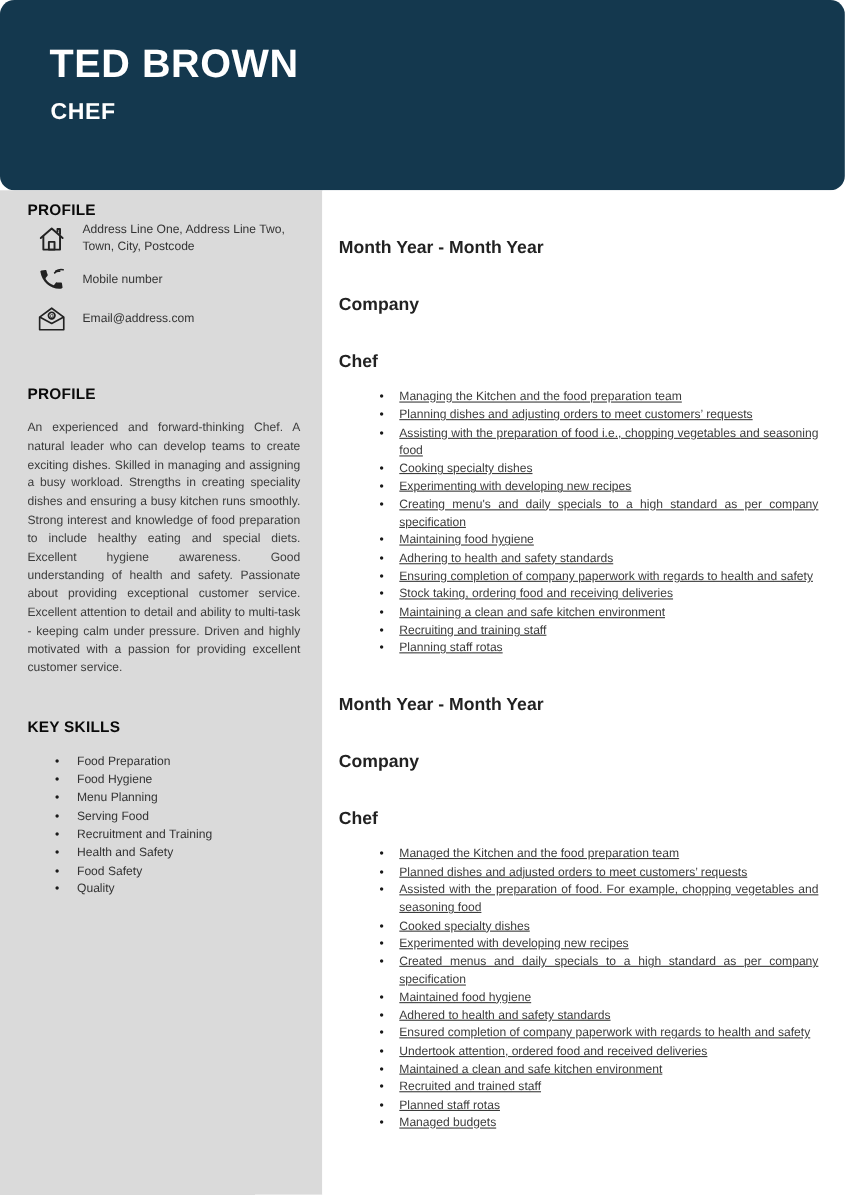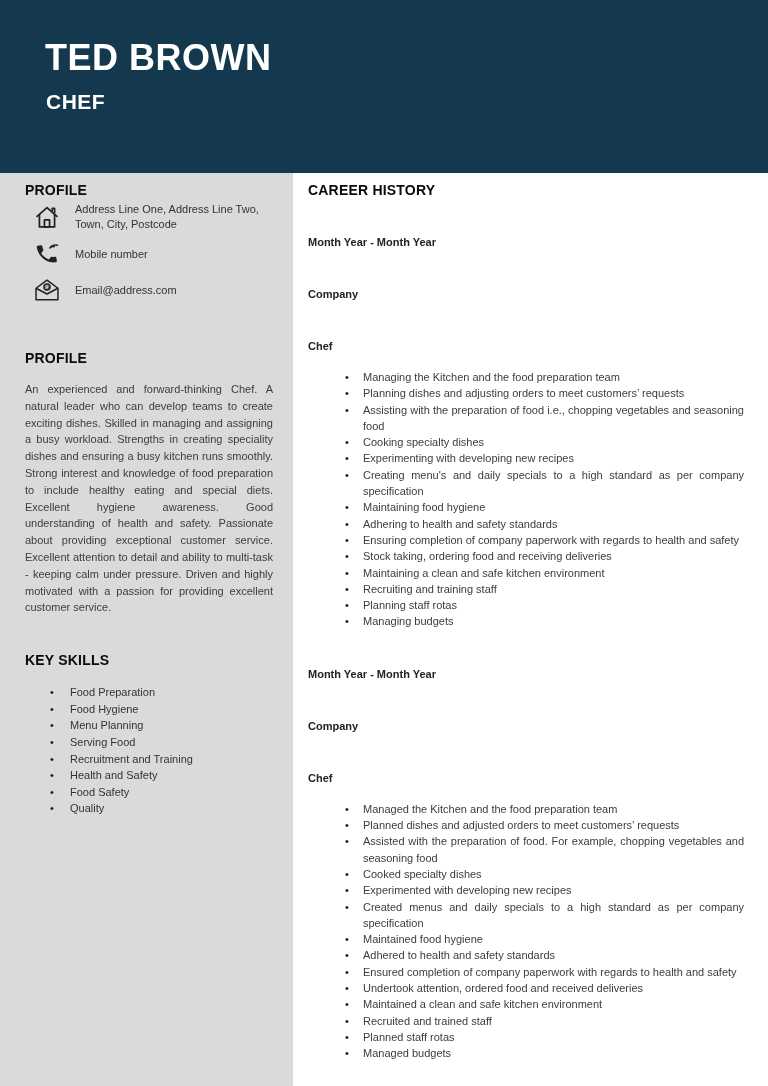--- a/index.html
+++ b/index.html
@@ -11,20 +11,21 @@
     font-family: "Liberation Sans", sans-serif;
     color: #3c3c3c;
     overflow: hidden;
   }
 
   
   .header {
     position: absolute; top: 0; left: 0;
     width: 768px; height: 173px;
     background: #14384e;
+    border-radius: 13px;
   }
   .header .name {
     position: absolute; top: 38px; left: 45px;
     font-size: 36px; font-weight: bold; color: #ffffff;
     letter-spacing: 0.5px; line-height: 1.1;
   }
   .header .role {
     position: absolute; top: 90px; left: 46px;
     font-size: 21px; font-weight: bold; color: #ffffff;
     letter-spacing: 0.5px;
@@ -74,25 +75,25 @@
   
   .main {
     position: absolute; top: 173px; left: 293px;
     width: 475px; height: 913px;
     background: #ffffff;
     padding: 9px 24px 0 15px;
   }
   .job { margin-top: 26px; }
   .job + .job { margin-top: 19px; }
   .job-line {
-    font-size: 11px; font-weight: bold; color: #222222;
+    font-size: 16px; font-weight: bold; color: #222222;
     line-height: 16px;
     margin-top: 36px;
   }
-  .bullets { margin-top: 15px; }
+  .bullets { margin-top: 15px; text-decoration: underline; }
   .bullets li {
     position: relative; padding-left: 55px;
     font-size: 11px; line-height: 16.3px;
     text-align: justify;
     color: #3c3c3c;
   }
   .bullets li::before {
     content: "\2022";
     position: absolute; left: 37px; color: #1a1a1a;
   }
@@ -168,21 +169,20 @@
 
       <li>Food Safety</li>
 
       <li>Quality</li>
     </ul>
 
 </div>
 
 <div class="main">
 
-  <div class="section-heading">CAREER HISTORY</div>
 
   <div class="job">
     <div class="job-line">Month Year - Month Year</div>
     <div class="job-line">Company</div>
     <div class="job-line">Chef</div>
     <ul class="bullets">
 
         <li>Managing the Kitchen and the food preparation team</li>
 
         <li>Planning dishes and adjusting orders to meet customers’ requests</li>
@@ -202,21 +202,20 @@
         <li>Ensuring completion of company paperwork with regards to health and safety</li>
 
         <li>Stock taking, ordering food and receiving deliveries</li>
 
         <li>Maintaining a clean and safe kitchen environment</li>
 
         <li>Recruiting and training staff</li>
 
         <li>Planning staff rotas</li>
 
-        <li>Managing budgets</li>
       </ul>
   </div>
 
   <div class="job">
     <div class="job-line">Month Year - Month Year</div>
     <div class="job-line">Company</div>
     <div class="job-line">Chef</div>
     <ul class="bullets">
 
         <li>Managed the Kitchen and the food preparation team</li>

